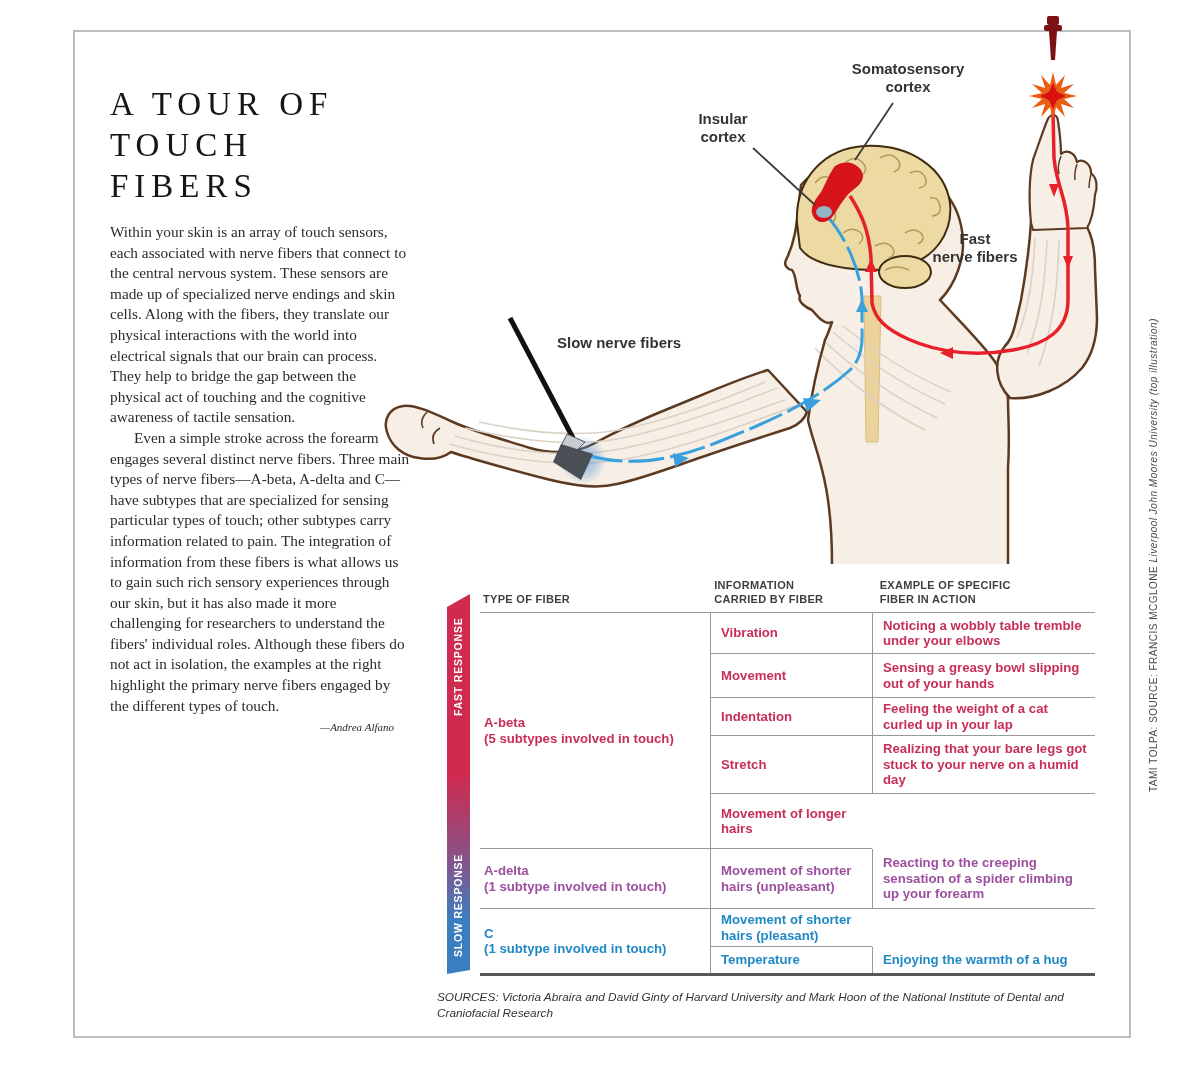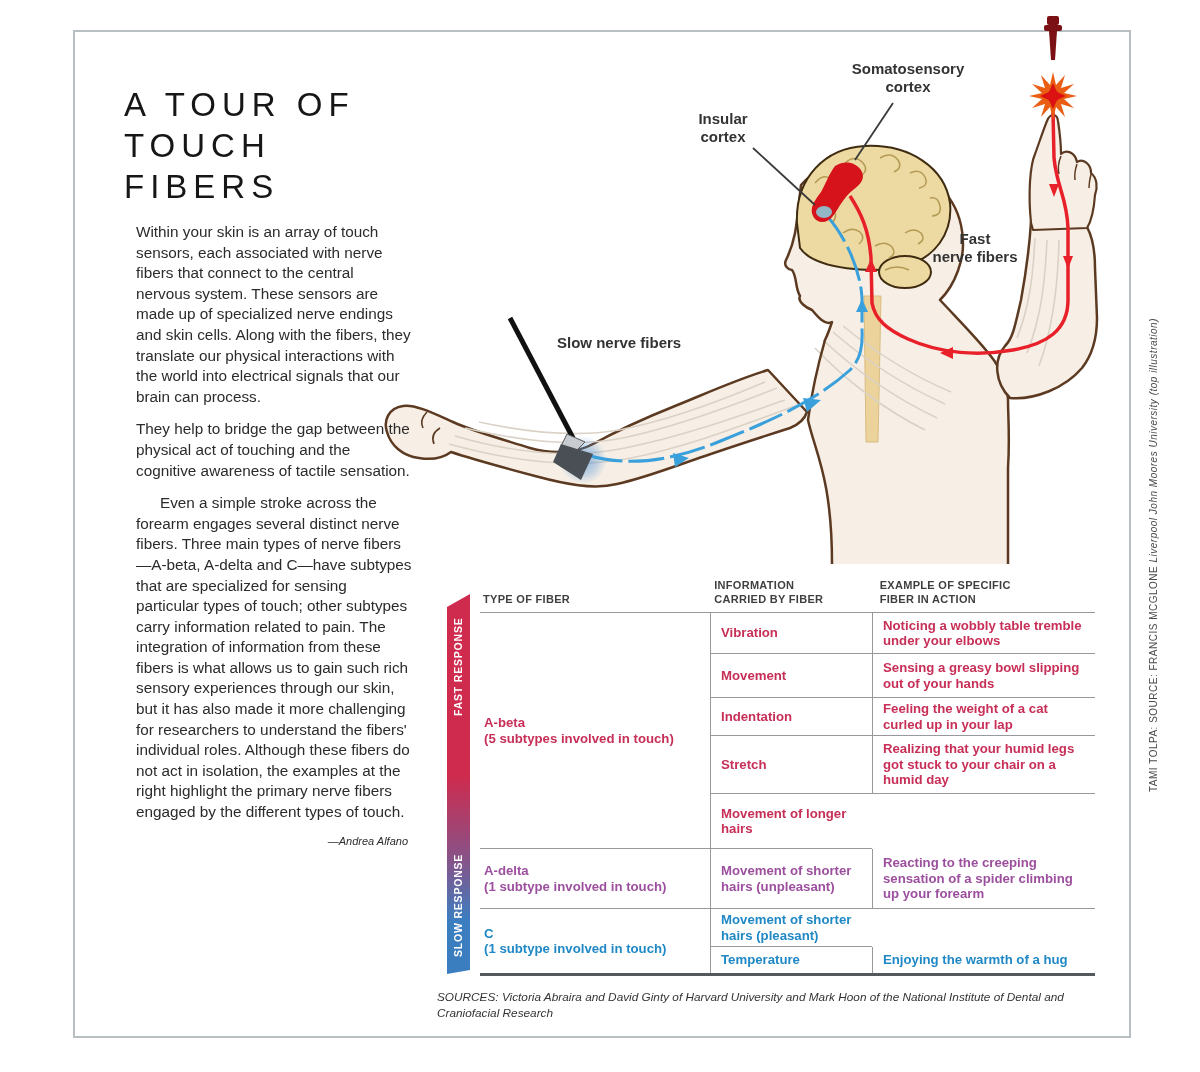--- a/index.html
+++ b/index.html
@@ -1,21 +1,21 @@
 <!DOCTYPE html>
 <html><head>
 <meta charset="utf-8">
 <style>
   html,body{margin:0;padding:0;background:#fff;}
   body{width:1200px;height:1072px;position:relative;font-family:"Liberation Sans",sans-serif;overflow:hidden;}
   .frame{position:absolute;left:73px;top:30px;width:1054px;height:1004px;border:2px solid #b8bfc3;background:#fff;z-index:1;}
   
-  .leftcol{position:absolute;left:124px;top:84px;width:300px;z-index:3;}
+  .leftcol{position:absolute;left:110px;top:84px;width:300px;z-index:3;font-family:Liberation Serif, serif;}
   .title{font-size:33px;font-weight:500;letter-spacing:6px;line-height:41px;color:#161616;margin:0 0 15px 0;white-space:pre-line;}
-  .para{font-size:15.3px;line-height:20.6px;color:#2b2b2b;margin:12px;}
+  .para{font-size:15.3px;line-height:20.6px;color:#2b2b2b;margin:0;}
   .para.indent{text-indent:24px;}
   .byline{font-style:italic;font-size:11px;color:#2b2b2b;text-align:right;padding-right:16px;margin-top:5px;}
   
   .illo{position:absolute;left:345px;top:8px;z-index:2;}
   .illo text{font-size:15px;font-weight:bold;fill:#333;}
   
   .tbl-headers{position:absolute;left:480px;top:566px;width:617px;height:46px;display:flex;align-items:flex-end;z-index:3;}
   .tbl-headers .hd{font-size:11px;font-weight:bold;color:#3f3f3f;letter-spacing:.3px;line-height:13.5px;white-space:pre-line;padding-bottom:6px;}
   .hd1{width:230px;padding-left:3px;}
   .hd2{width:162px;padding-left:9px;}
@@ -193,21 +193,21 @@
     <span>A-beta</span>
     <span>(5 subtypes involved in touch)</span>
   </div>
   <div class="cell c-red" style="grid-row:1;grid-column:2;">Vibration</div>
   <div class="cell c-red" style="grid-row:1;grid-column:3;">Noticing a wobbly table tremble under your elbows</div>
   <div class="cell c-red" style="grid-row:2;grid-column:2;">Movement</div>
   <div class="cell c-red" style="grid-row:2;grid-column:3;">Sensing a greasy bowl slipping out of your hands</div>
   <div class="cell c-red" style="grid-row:3;grid-column:2;">Indentation</div>
   <div class="cell c-red" style="grid-row:3;grid-column:3;">Feeling the weight of a cat curled up in your lap</div>
   <div class="cell c-red" style="grid-row:4;grid-column:2;">Stretch</div>
-  <div class="cell c-red" style="grid-row:4;grid-column:3;">Realizing that your humid legs got stuck to your chair on a humid day</div>
+  <div class="cell c-red" style="grid-row:4;grid-column:3;">Realizing that your bare legs got stuck to your nerve on a humid day</div>
   <div class="cell c-red" style="grid-row:5;grid-column:2;">Movement of longer hairs</div>
 
   <div class="cell fibercell c-purple" style="grid-row:6;grid-column:1;">
     <span>A-delta</span>
     <span>(1 subtype involved in touch)</span>
   </div>
   <div class="cell c-purple" style="grid-row:6;grid-column:2;">Movement of shorter hairs (unpleasant)</div>
   <div class="cell c-purple" style="grid-row:6;grid-column:3;">Reacting to the creeping sensation of a spider climbing up your forearm</div>
 
   <div class="cell fibercell c-blue nobot" style="grid-row:7/9;grid-column:1;">

